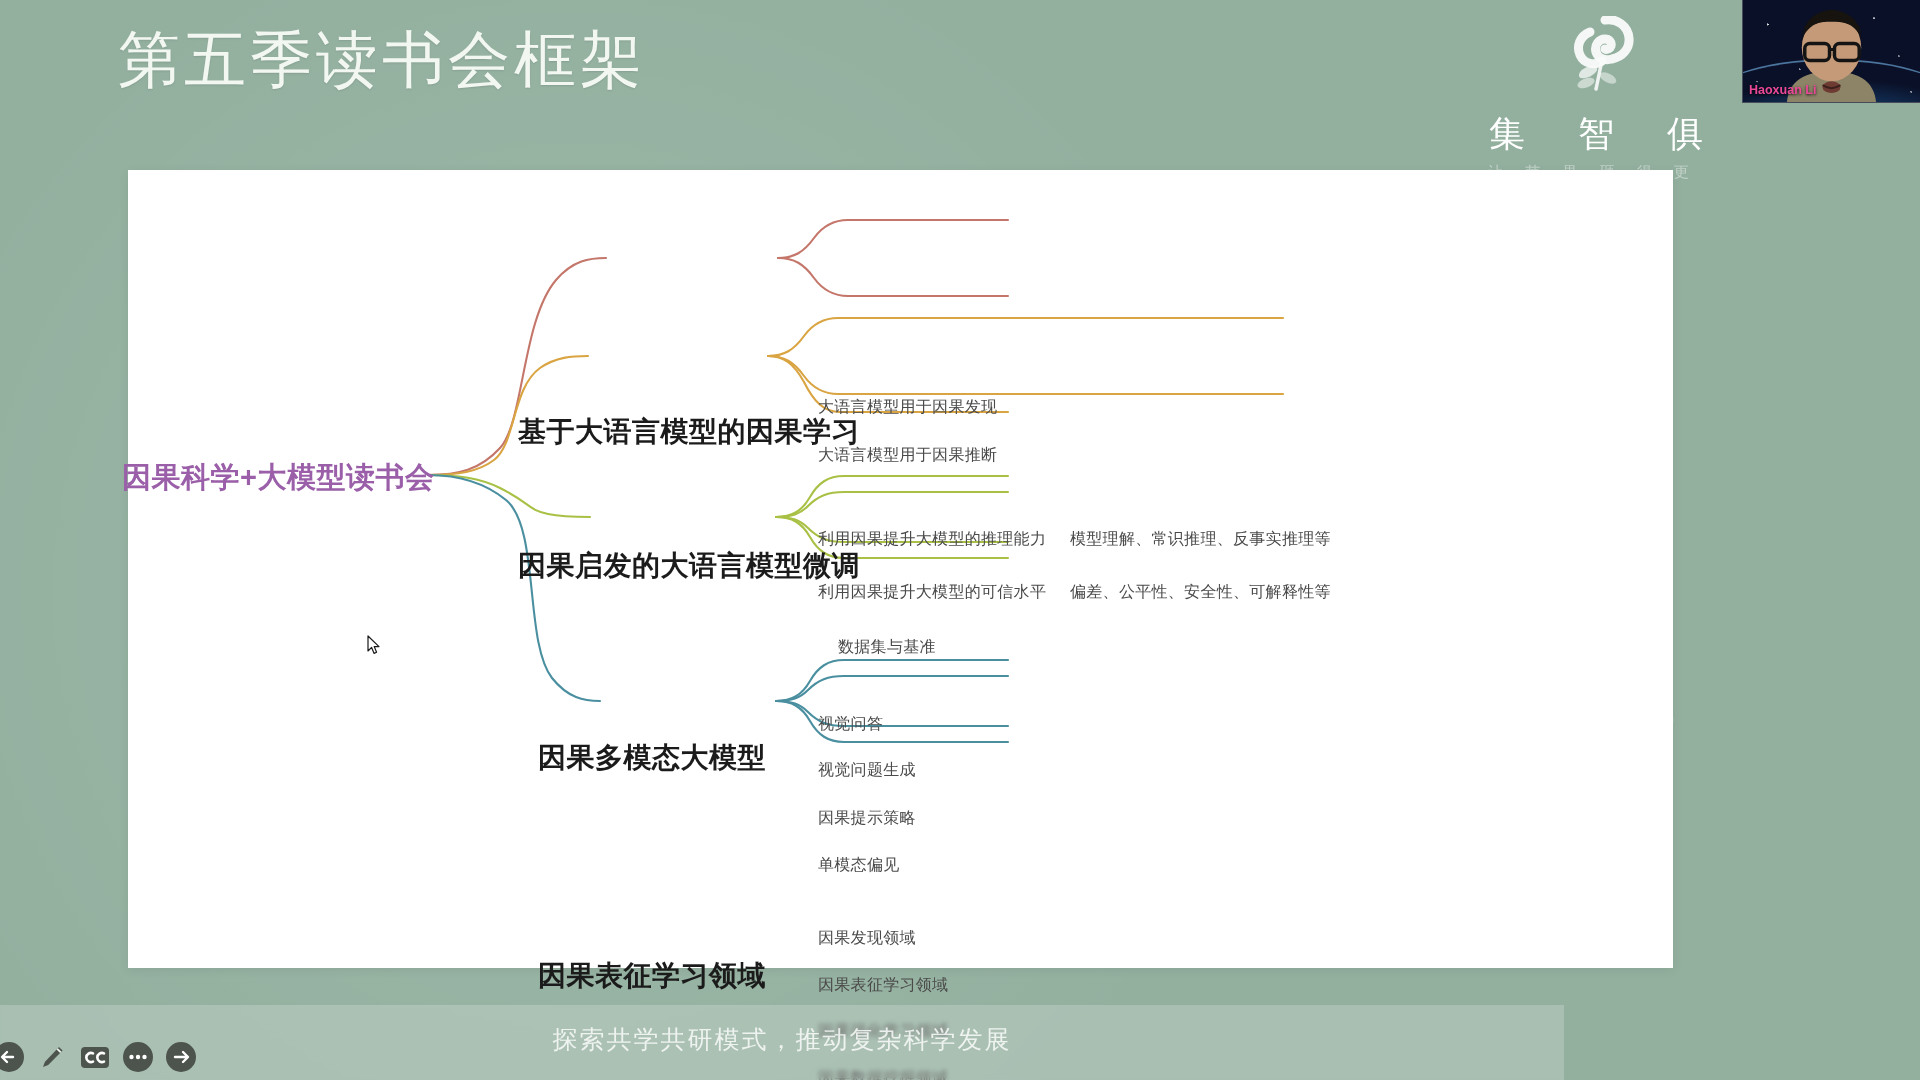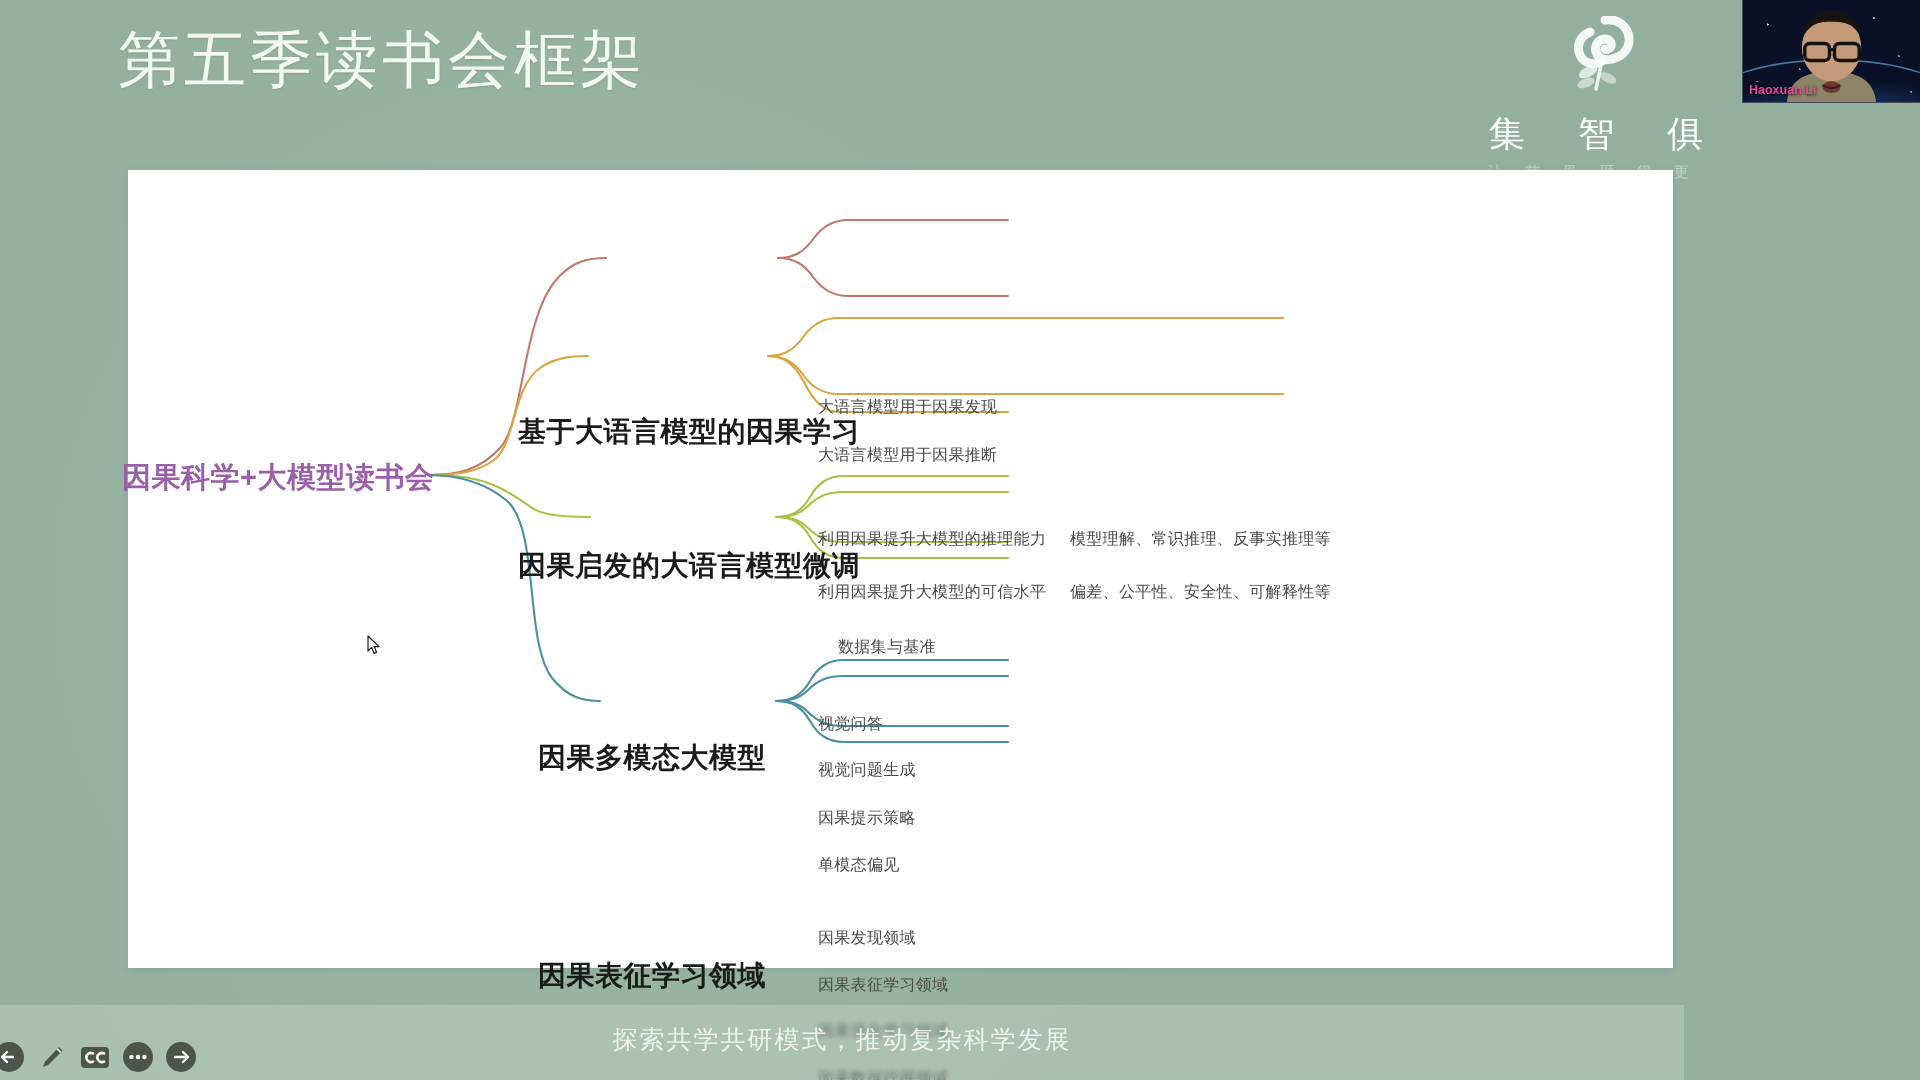--- a/index.html
+++ b/index.html
@@ -119,21 +119,21 @@
     color:#4a4a4a; font-size:16px; letter-spacing:.3px;
   }
 
   #mouse-cursor{
     position:absolute; left:239px; top:465px;
     width:14px; height:20px; pointer-events:none;
   }
 
   
   #bottom-bar{
-    position:absolute; left:0; bottom:0; width:1684px; height:75px;
+    position:absolute; left:0; bottom:0; width:1564px; height:75px;
     background:rgba(255,255,255,.20);
     backdrop-filter:blur(2px);
   }
   #bottom-caption{
     position:absolute; left:0; right:0; top:18px;
     text-align:center;
     font-size:25px; color:rgba(255,255,255,.80);
     letter-spacing:2px;
   }
   #bottom-toolbar{

